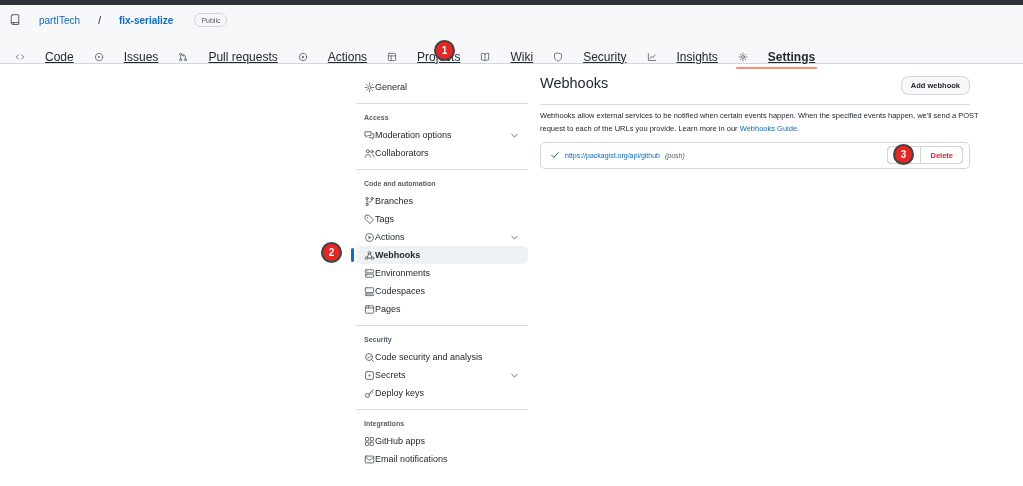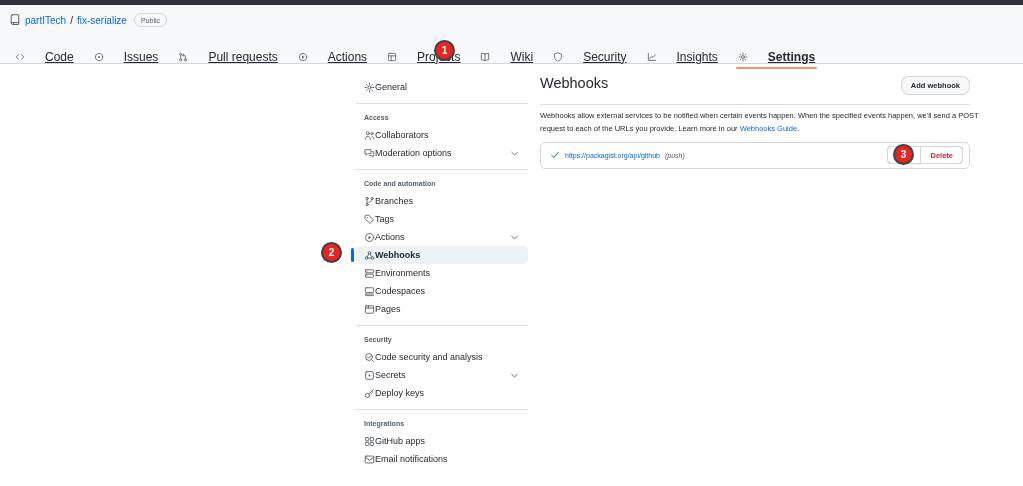--- a/index.html
+++ b/index.html
@@ -14,25 +14,25 @@
 
   
   .ic { fill:none; stroke:currentColor; stroke-width:1.3; stroke-linecap:round; stroke-linejoin:round; flex:none; }
   .ic .f { fill:currentColor; stroke:none; }
 
   
   .topstrip { position:absolute; left:0; top:0; right:0; height:5px; background:#2d3238; }
 
   
   .header { position:absolute; left:0; top:5px; right:0; height:59px; background:#f6f8fa; border-bottom:1px solid #d0d7de; }
-  .repo-row { display:flex; align-items:center; gap:4px; padding:8px 0 0 9px; font-size:10px; }
+  .repo-row { display:flex; align-items:center; gap:18px; padding:8px 0 0 9px; font-size:10px; }
   .repo-row .ic { width:12px; height:12px; color:#57606a; }
   .repo-owner { color:#0969da; }
   .repo-sep { color:#24292f; }
-  .repo-name { color:#0969da; font-weight:400; }
+  .repo-name { color:#0969da; font-weight:700; }
   .badge { font-size:7px; line-height:1; color:#57606a; border:1px solid #d0d7de; border-radius:20px; padding:2.5px 6px; margin-left:3px; background:transparent; }
 
   .nav { position:absolute; left:5px; top:40px; height:23px; display:flex; align-items:stretch; }
   .tab { display:flex; align-items:center; gap:20px; padding:0 10px; font-size:12px; color:#24292f; position:relative; cursor:pointer;text-decoration:underline; }
   .tab .ic { width:10px; height:10px; color:#57606a; }
   .tab.active { font-weight:700; }
   .tab.active::after { content:""; position:absolute; left:8px; right:8px; bottom:-1px; height:2px; background:#fd8c73; border-radius:2px; }
 
   
   .sidebar { position:absolute; left:356px; top:78px; width:172px; }
@@ -157,36 +157,36 @@
         <circle cx="8" cy="8" r="2.3"></circle>
         <path d="M8 1.6v2M8 12.4v2M1.6 8h2M12.4 8h2M3.5 3.5l1.4 1.4M11.1 11.1l1.4 1.4M12.5 3.5l-1.4 1.4M4.9 11.1l-1.4 1.4"></path>
       </svg>
     <span>General</span>
   </div>
 
   <hr class="side-divider">
   <div class="side-label">Access</div>
   <div class="side-item">
     <svg class="ic" viewBox="0 0 16 16">
+        <path d="M1.8 2.6h8.4v5.6H5.4L3 10.6V8.2H1.8z"></path>
+        <path d="M12.2 5.4h2v5.6h-1.4v2.4l-2.4-2.4H7.6"></path>
+      </svg>
+    <span>Moderation options</span>
+    <svg class="ic chev" viewBox="0 0 16 16">
+        <path d="m4 6.2 4 4 4-4"></path>
+      </svg>
+  </div>
+  <div class="side-item">
+    <svg class="ic" viewBox="0 0 16 16">
         <circle cx="5.6" cy="4.8" r="2.2"></circle>
         <path d="M1.8 13.4c0-2.3 1.7-4 3.8-4s3.8 1.7 3.8 4"></path>
         <circle cx="11.6" cy="5.4" r="1.7"></circle>
         <path d="M11.8 9.6c1.7.2 2.9 1.7 2.9 3.6"></path>
       </svg>
     <span>Collaborators</span>
-  </div>
-  <div class="side-item">
-    <svg class="ic" viewBox="0 0 16 16">
-        <path d="M1.8 2.6h8.4v5.6H5.4L3 10.6V8.2H1.8z"></path>
-        <path d="M12.2 5.4h2v5.6h-1.4v2.4l-2.4-2.4H7.6"></path>
-      </svg>
-    <span>Moderation options</span>
-    <svg class="ic chev" viewBox="0 0 16 16">
-        <path d="m4 6.2 4 4 4-4"></path>
-      </svg>
   </div>
 
   <hr class="side-divider">
   <div class="side-label">Code and automation</div>
   <div class="side-item">
     <svg class="ic" viewBox="0 0 16 16">
         <circle cx="4.4" cy="3.6" r="1.7"></circle>
         <circle cx="4.4" cy="12.4" r="1.7"></circle>
         <circle cx="11.6" cy="3.6" r="1.7"></circle>
         <path d="M4.4 5.3v5.4"></path>

